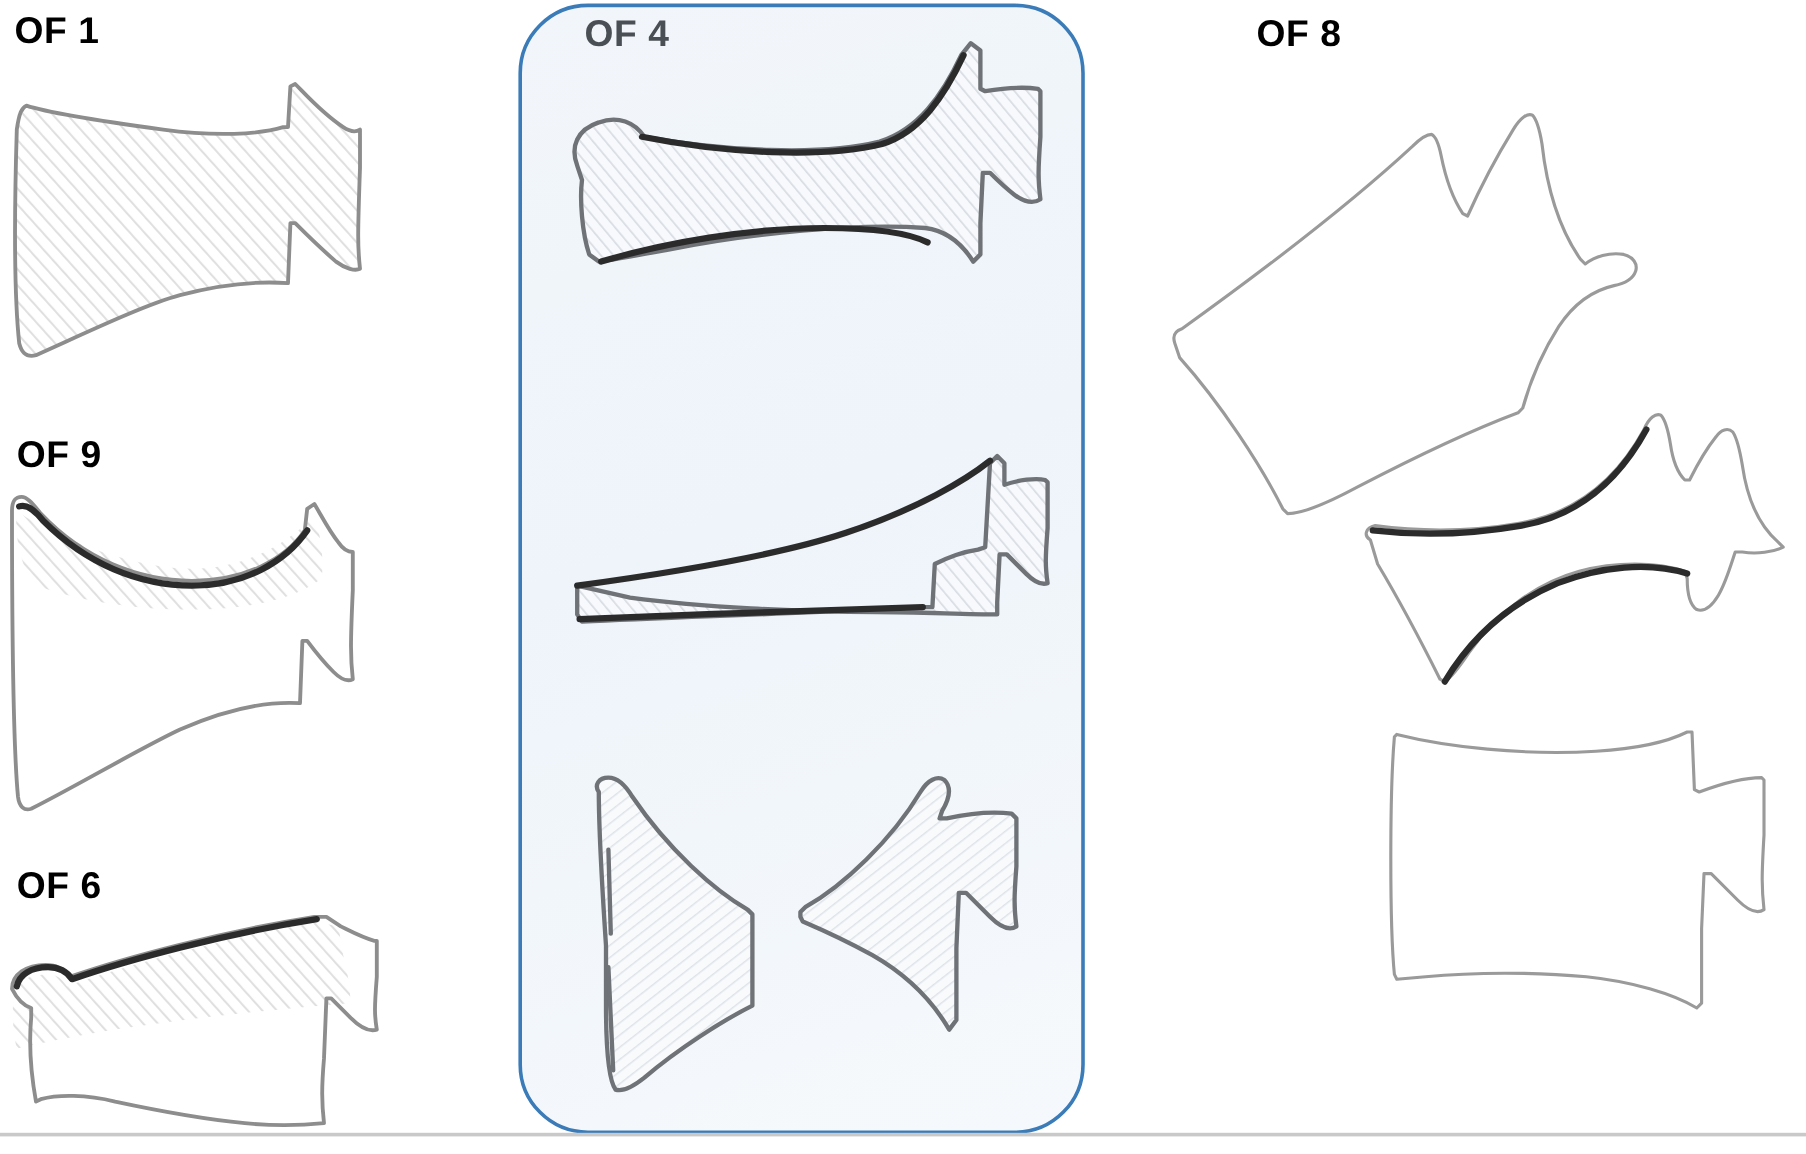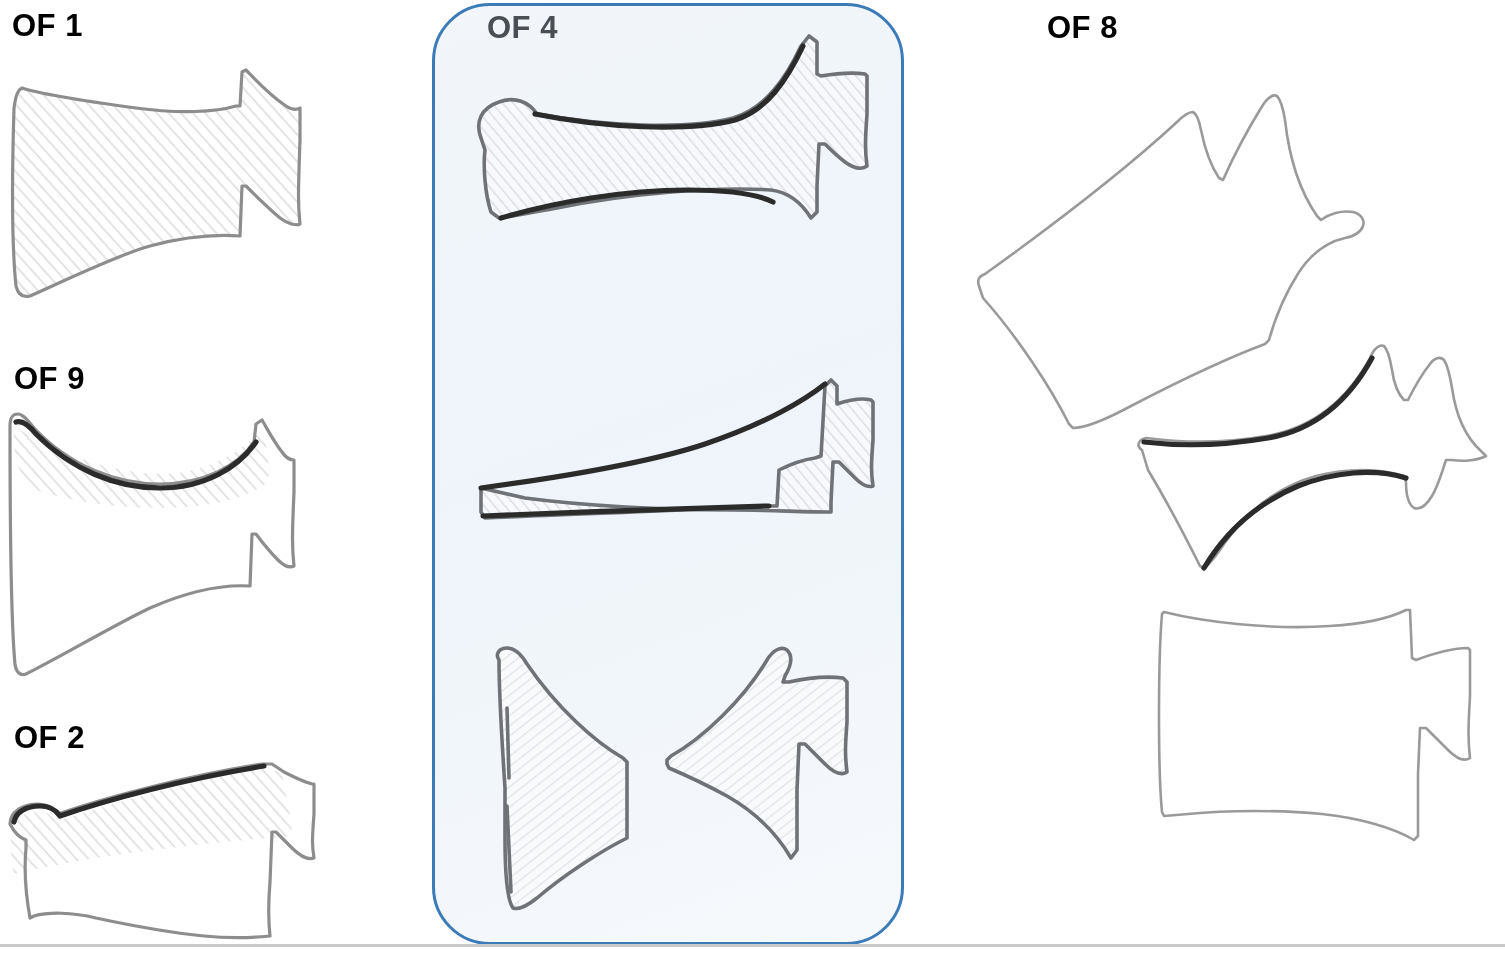--- a/index.html
+++ b/index.html
@@ -110,21 +110,21 @@
         <rect width="10" height="10" fill="#ffffff"></rect>
         <line x1="0" y1="0" x2="0" y2="10" stroke="#dddddd" stroke-width="3.6"></line>
       </pattern>
     </defs>
   </svg>
 
   <div id="of4-panel"></div>
 
   <div class="of-label" id="label-of1">OF 1</div>
   <div class="of-label" id="label-of2">OF 9</div>
-  <div class="of-label" id="label-of3">OF 2</div>
+  <div class="of-label" id="label-of3">OF 6</div>
   <div class="of-label muted" id="label-of4">OF 4</div>
   <div class="of-label" id="label-of5">OF 8</div>
 
   <div class="shape-slot" id="slot-of1">
     <svg viewBox="0 0 360 260" preserveAspectRatio="none">
       <path d="M14,60 C16,46 18,42 22,40 C40,46 92,54 136,60 C180,66 216,64 236,58
                L240,58 L242,24 L246,22 C254,30 268,46 286,58 C292,62 297,62 300,60
                L300,92 C298,148 298,158 300,176 C296,178 288,176 280,170
                C266,158 254,146 246,138 L242,138 L240,188 C212,186 180,190 150,198
                C120,206 66,232 30,248 C22,250 18,246 16,238 C12,200 12,126 14,60 Z" fill="url(#hatchA)"></path>

